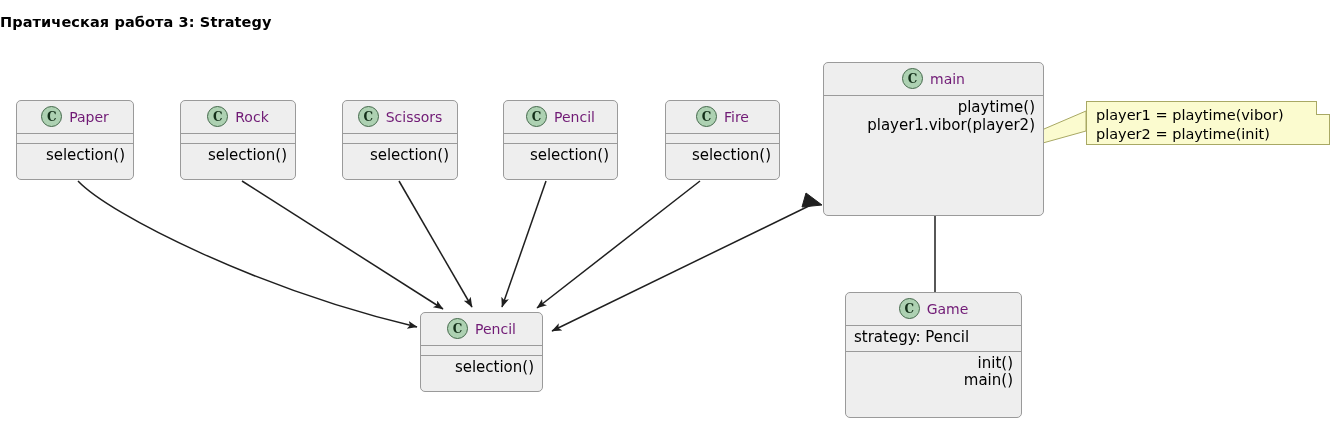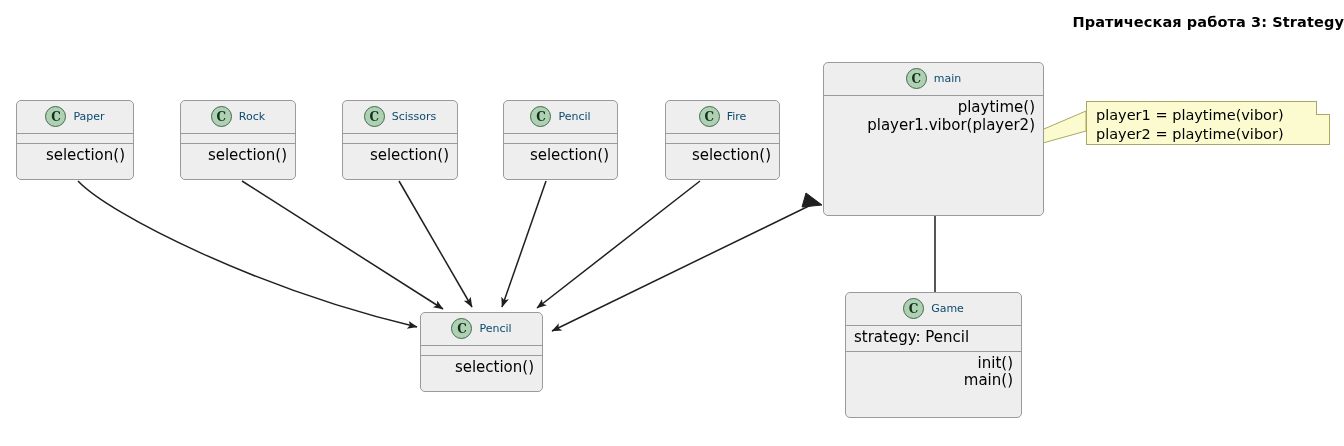--- a/index.html
+++ b/index.html
@@ -21,21 +21,21 @@
     top: 0;
     width: 1344px;
     height: 446px;
     pointer-events: none;
   }
   .diagram-title {
     position: absolute;
     left: 0;
     top: 14px;
     width: 1344px;
-    text-align: right;
+    text-align: left;
     font-size: 14.5px;
     font-weight: bold;
     color: #000000;
     letter-spacing: 0.1px;
   }
   .uml-class {
     position: absolute;
     box-sizing: border-box;
     background: #EEEEEE;
     border: 1px solid #9A9A9A;
@@ -61,22 +61,22 @@
     display: inline-flex;
     align-items: center;
     justify-content: center;
     font-size: 12px;
     font-weight: bold;
     color: #14301A;
     font-family: "DejaVu Serif", serif;
     line-height: 1;
   }
   .class-name {
-    font-size: 11px;
-    color: #0c4a6e;
+    font-size: 14px;
+    color: #701a75;
     white-space: nowrap;
   }
   .class-compartment {
     padding: 3px 8px 4px 8px;
     box-sizing: border-box;
     border-bottom: 1px solid #9A9A9A;
   }
   .class-compartment.last {
     border-bottom: none;
     text-align: right;
@@ -237,16 +237,16 @@
     </div>
     <div class="class-compartment last">
       <div class="member">init()</div>
       <div class="member">main()</div>
     </div>
   </div>
 
   <div class="uml-note" style="left:1086px; top:101px; width:244px; height:44px;">
     <div class="fold"></div>
     <div class="note-line">player1 = playtime(vibor)</div>
-    <div class="note-line">player2 = playtime(vibor)</div>
+    <div class="note-line">player2 = playtime(init)</div>
   </div>
 
 </div>
 
 </body></html>

